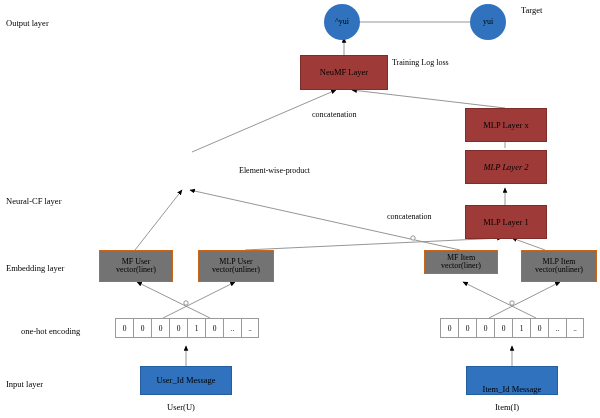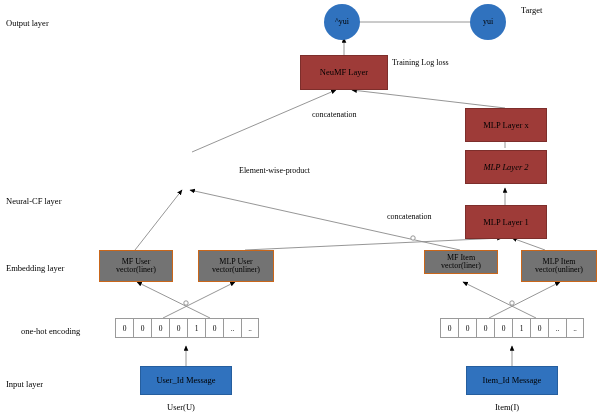--- a/index.html
+++ b/index.html
@@ -214,20 +214,20 @@
       <div class="cell">0</div>
       <div class="cell">1</div>
       <div class="cell">0</div>
       <div class="cell">..</div>
       <div class="cell">..</div>
     </div>
 
   <div class="node box-blue" style="left:140px; top:366px; width:92px; height:29px;">
     <span class="node-text">User_Id Message</span>
   </div>
-  <div class="node box-blue" style="left:466px; top:366px; width:92px; height:29px;">
+  <div class="node box-blue" style="left:466px; top:366px; width:92px; height:29px;align-items:flex-end;">
     <span class="node-text">Item_Id Message</span>
   </div>
 
   <div class="axis-label" style="left:167px; top:402px;">User(U)</div>
   <div class="axis-label" style="left:495px; top:402px;">Item(I)</div>
 
 </div>
 
 </body></html>

